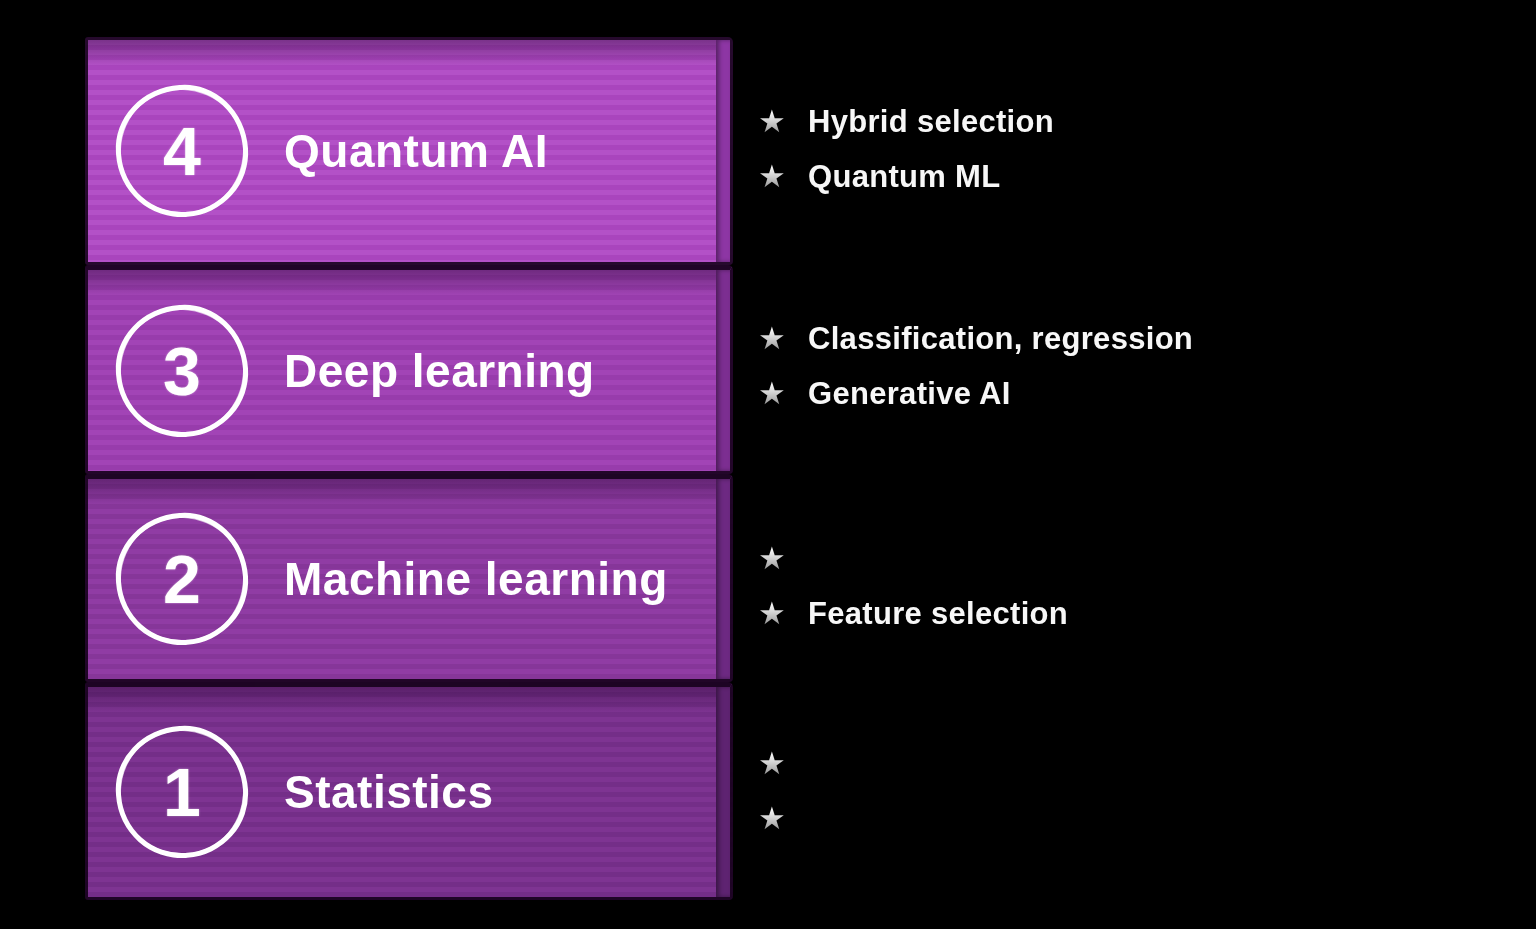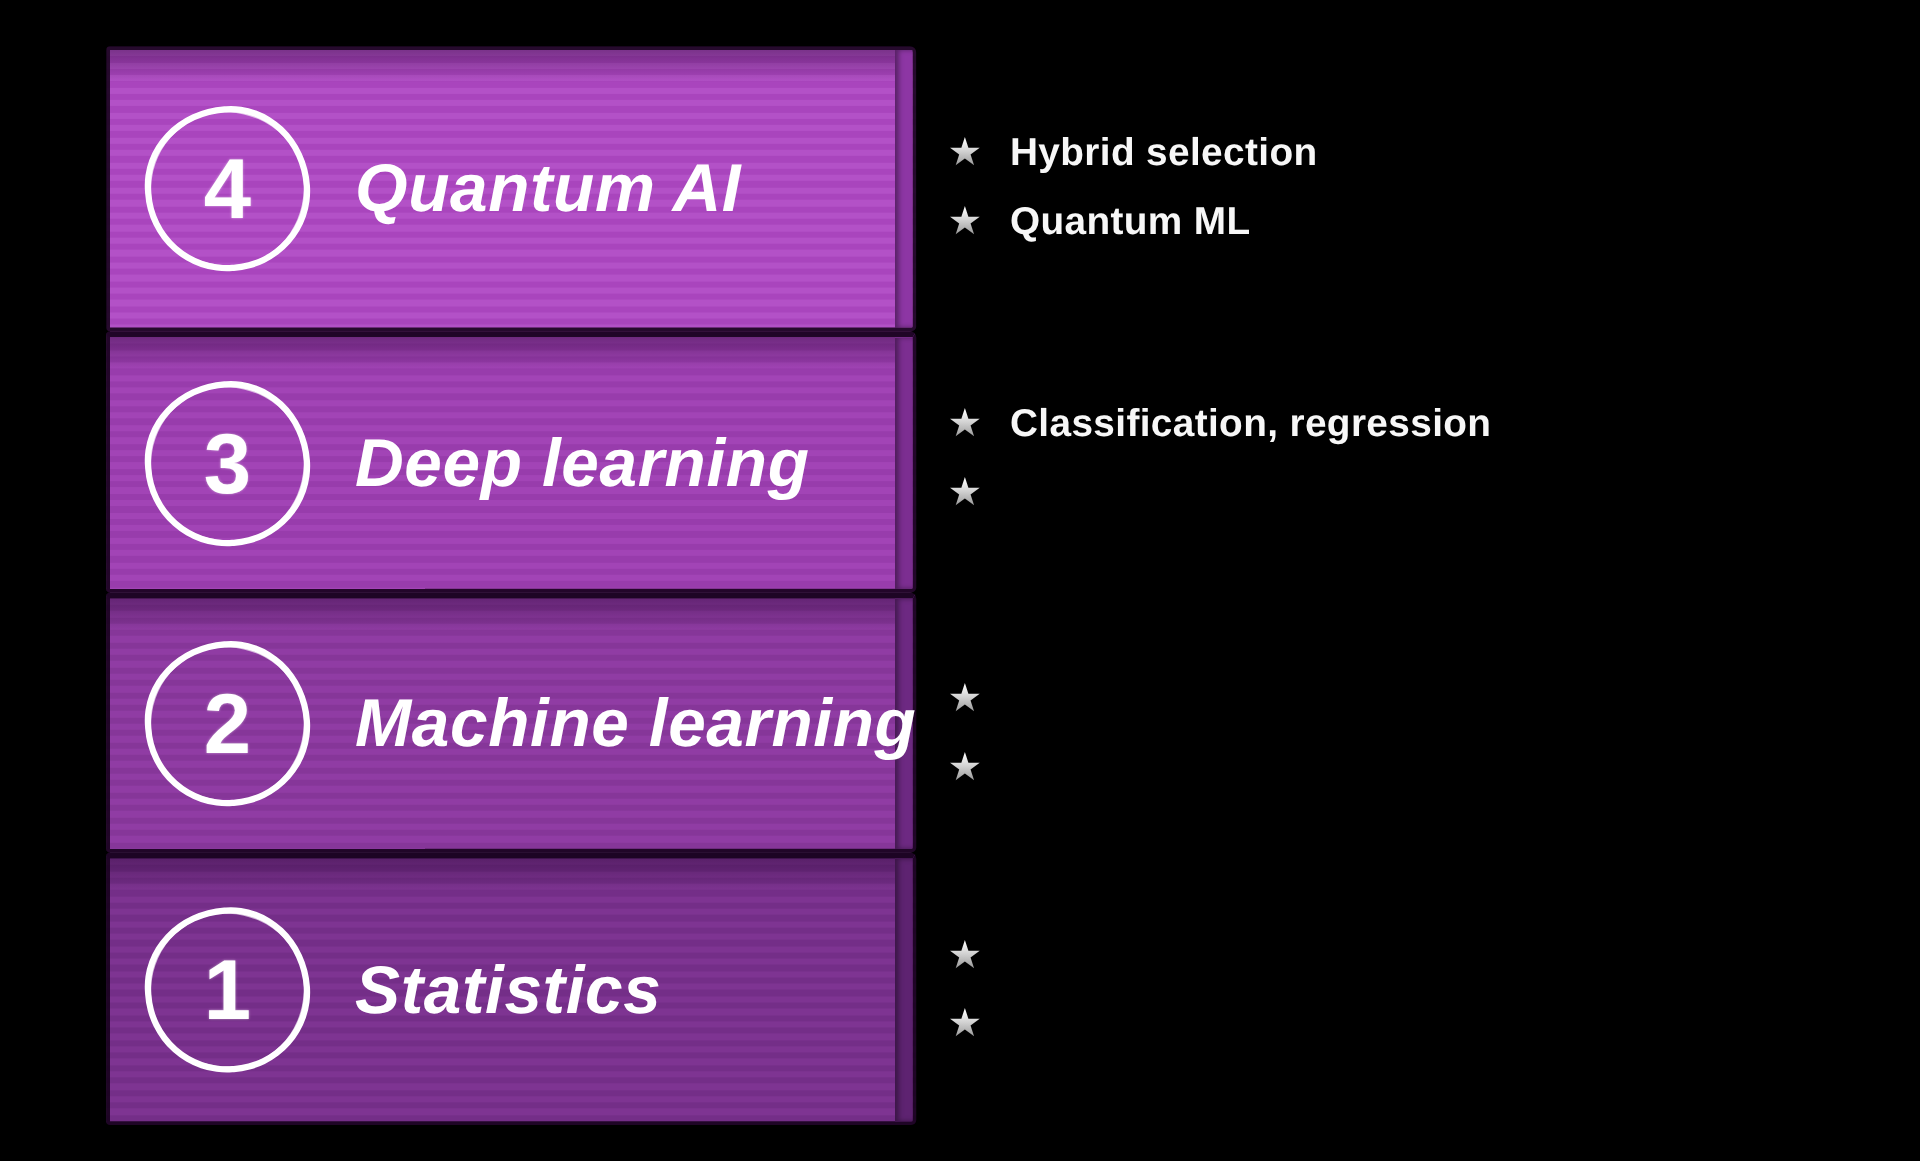--- a/index.html
+++ b/index.html
@@ -90,26 +90,25 @@
     font-size: 68px;
     font-weight: 700;
     line-height: 1;
     transform: rotate(4deg);
     text-shadow: 0 0 2px rgba(255,255,255,0.55);
   }
 
   .bar-title {
     margin-left: 36px;
     color: #ffffff;
-    font-size: 54px;
+    font-size: 46px;
     font-weight: 700;
     letter-spacing: 0.5px;
     white-space: nowrap;
     z-index: 2;
-    font-style: italic;
   }
 
   
   .bullets {
     position: absolute;
     left: 758px;
     color: #f7f7f7;
   }
   .bullets-t4 { top: 94px; }
   .bullets-t3 { top: 311px; }
@@ -196,29 +195,31 @@
     </div>
   </div>
 
   <div class="bullets bullets-t3">
     <div class="bullet-row">
       <span class="star">★</span>
       <span class="bullet-text">Classification, regression</span>
     </div>
     <div class="bullet-row">
       <span class="star">★</span>
+      <span class="bullet-text">Generative AI</span>
     </div>
   </div>
 
   <div class="bullets bullets-t2">
     <div class="bullet-row">
       <span class="star">★</span>
     </div>
     <div class="bullet-row">
       <span class="star">★</span>
+      <span class="bullet-text">Feature selection</span>
     </div>
   </div>
 
   <div class="bullets bullets-t1">
     <div class="bullet-row">
       <span class="star">★</span>
     </div>
     <div class="bullet-row">
       <span class="star">★</span>
     </div>

